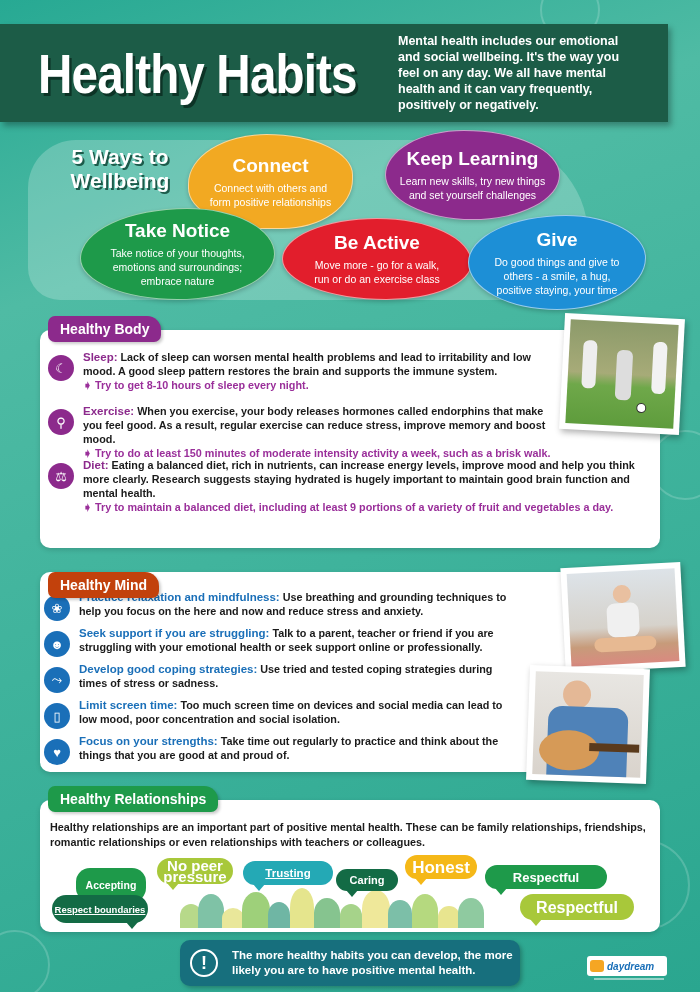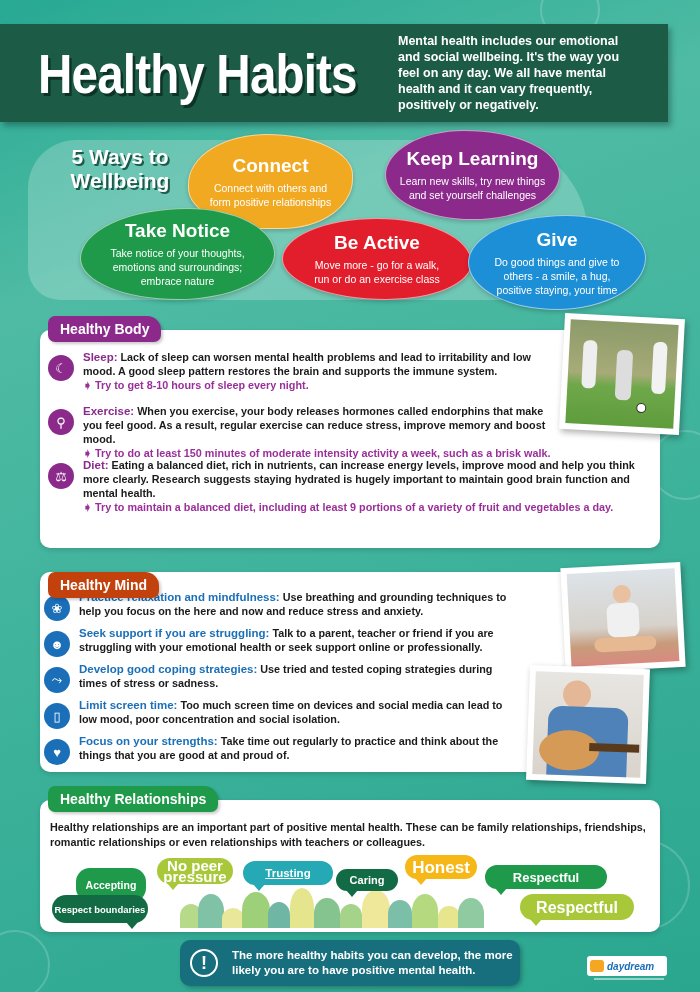--- a/index.html
+++ b/index.html
@@ -266,21 +266,21 @@
   <div class="person" style="left:268px;width:22px;height:22px;background:#e8e58f;"></div>
   <div class="person" style="left:288px;width:26px;height:30px;background:#8fcaa0;"></div>
 </div>
 
 <div class="bubble b-right" style="--bc:#1e9a4a;background:#1e9a4a;left:76px;top:868px;width:70px;height:34px;font-size:10.5px;">Accepting</div>
 <div class="bubble b-left" style="--bc:#a8c83a;background:#a8c83a;left:157px;top:858px;width:76px;height:26px;font-size:15px;">No peer pressure</div>
 <div class="bubble b-left" style="--bc:#24a9b5;background:#24a9b5;left:243px;top:861px;width:90px;height:24px;font-size:11.5px;text-decoration:underline;">Trusting</div>
 <div class="bubble b-left" style="--bc:#136b45;background:#136b45;left:336px;top:869px;width:62px;height:22px;font-size:11px;">Caring</div>
 <div class="bubble b-left" style="--bc:#f5b818;background:#f5b818;left:405px;top:855px;width:72px;height:24px;font-size:17px;">Honest</div>
 <div class="bubble b-left" style="--bc:#1e9a4a;background:#1e9a4a;left:485px;top:865px;width:122px;height:24px;font-size:13px;">Respectful</div>
-<div class="bubble b-right" style="--bc:#136b45;background:#136b45;left:52px;top:895px;width:96px;height:28px;font-size:9.5px;">Respect boundaries</div>
+<div class="bubble b-right" style="--bc:#136b45;background:#136b45;left:52px;top:895px;width:96px;height:28px;font-size:9.5px;text-decoration:underline;">Respect boundaries</div>
 <div class="bubble b-left" style="--bc:#a8c83a;background:#a8c83a;left:520px;top:894px;width:114px;height:26px;font-size:16px;">Respectful</div>
 
 <div class="footer-note">
   <div class="alert-icon">!</div>
   <div class="footer-text">The more healthy habits you can develop, the more likely you are to have positive mental health.</div>
 </div>
 <div class="logo">
   <div class="logo-mark"></div>
   <div class="logo-text">daydream</div>
 </div>

